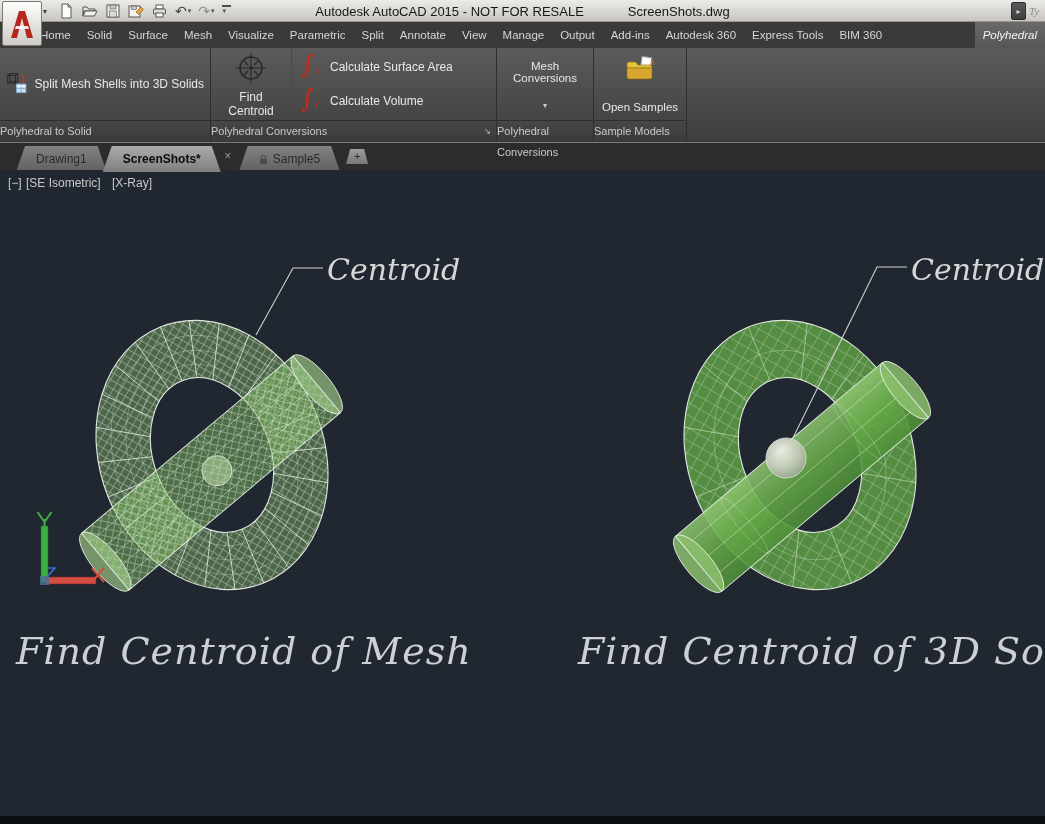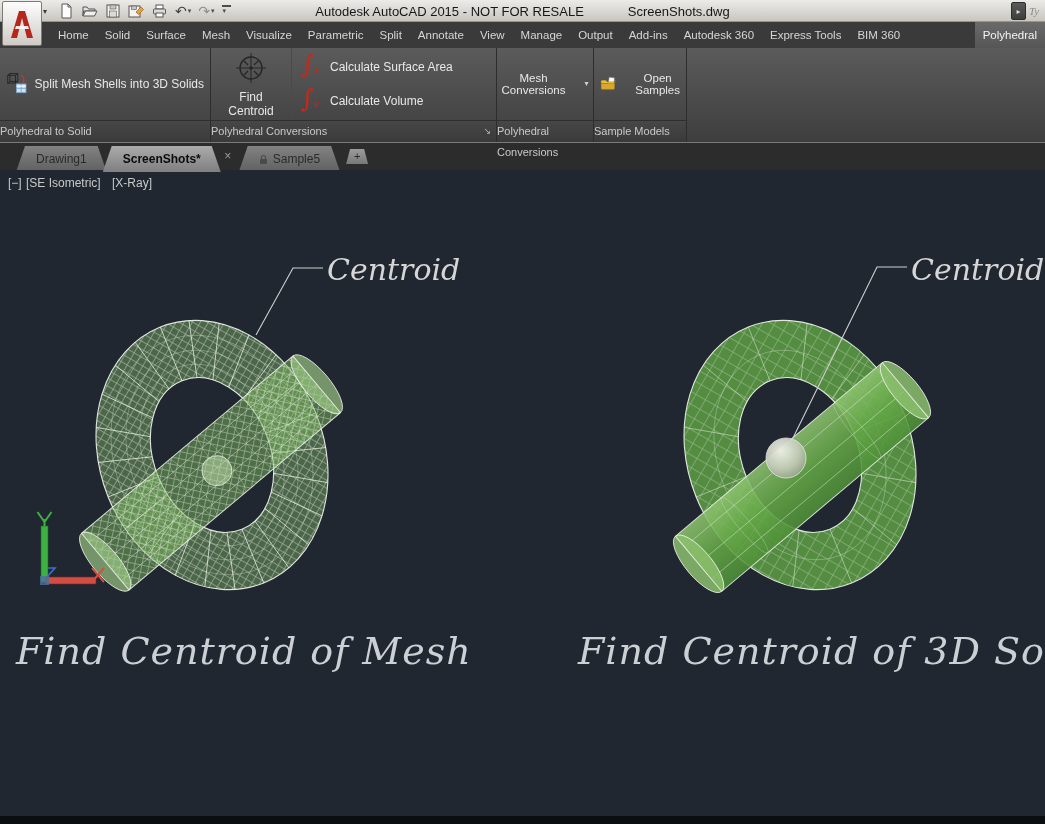--- a/index.html
+++ b/index.html
@@ -21,24 +21,24 @@
   .custom-bar{display:inline-block;width:9px;border-top:2px solid #4c4c4c;margin-right:-9px;transform:translateY(-5px);}
   .title-text{position:absolute;left:0;right:0;top:0;height:22px;display:flex;justify-content:center;
     align-items:center;gap:44px;font-size:13px;color:#171717;pointer-events:none;}
   .infocenter{position:absolute;right:1px;top:2px;height:18px;display:flex;align-items:center;}
   .ic-btn{width:13px;height:16px;background:linear-gradient(#5a5a5a,#3e3e3e);border:1px solid #2e2e2e;
     border-radius:2px;color:#d9d9d9;font-size:8px;display:flex;align-items:center;justify-content:center;cursor:pointer;}
   .ic-text{font-style:italic;color:#8f8c86;font-size:11px;font-family:"Liberation Serif",serif;
     margin-left:3px;width:15px;overflow:hidden;white-space:nowrap;}
 
   
-  .tabrow{height:26px;background:#3a3a3a;display:flex;align-items:stretch;padding-left:50px;
+  .tabrow{height:26px;background:#3a3a3a;display:flex;align-items:stretch;padding-left:32px;
     font-size:11.5px;color:#d6d6d6;}
   .rtab{padding:0 8px;line-height:26px;cursor:pointer;white-space:nowrap;}
-  .rtab.active{background:linear-gradient(#6a6a6a,#565656);color:#f4f4f4;margin-left:auto;}
+  .rtab.active{background:linear-gradient(#6a6a6a,#565656);color:#f4f4f4;margin-left:auto;font-style:italic;}
 
   
   .ribbon{height:95px;background:linear-gradient(#5b5b5b,#3e3e3e);display:flex;
     border-bottom:1px solid #7a7a7a;box-sizing:border-box;}
   .panel{display:flex;flex-direction:column;position:relative;box-sizing:border-box;}
   .panel+.panel{border-left:1px solid #2d2d2d;}
   .panel-items{flex:1;display:flex;min-height:0;}
   .panel-label{height:21px;background:linear-gradient(#474747,#3a3a3a);font-size:11px;color:#c9c9c9;
     text-align:left;line-height:21px;border-top:1px solid #2f2f2f;cursor:pointer;position:relative;}
   .launcher{position:absolute;right:5px;top:0;font-size:9px;color:#b5b5b5;cursor:pointer;}
@@ -49,21 +49,21 @@
   .p-fill{flex:1;}
   .col{flex-direction:column;justify-content:space-evenly;padding:2px 2px;}
   .ritem{display:flex;align-items:center;gap:6px;height:30px;color:#e8e8e8;font-size:12px;
     background:none;border:none;cursor:pointer;padding:0 4px;font-family:inherit;text-align:left;white-space:nowrap;}
   .bigbtn{width:80px;display:flex;flex-direction:column;align-items:center;justify-content:center;gap:3px;
     background:none;border:none;cursor:pointer;color:#e8e8e8;font-size:12px;font-family:inherit;}
   .calcstack{display:flex;flex-direction:column;justify-content:space-evenly;flex:1;border-left:1px solid #4a4a4a;}
   .integral{color:#c5291b;font-family:"DejaVu Serif",serif;font-size:25px;font-style:italic;
     width:28px;text-align:center;line-height:20px;}
   .int-sub{font-size:9px;font-style:italic;}
-  .stackbtn{display:flex;flex-direction:row;align-items:center;justify-content:center;gap:19px;
+  .stackbtn{display:flex;flex-direction:column;align-items:center;justify-content:center;gap:19px;
     background:none;border:none;cursor:pointer;color:#e8e8e8;font-size:11.5px;font-family:inherit;width:100%;height:100%;}
   .dd-caret{font-size:8px;color:#cfcfcf;line-height:6px;}
 
   
   .doctabs{height:27px;background:#2c2c2c;display:flex;align-items:flex-start;
     padding:3px 0 0 16px;box-sizing:border-box;}
   .dtab{height:26px;line-height:21px;padding:0 20px;font-size:12px;color:#2a2a2a;cursor:pointer;
     clip-path:polygon(9px 0,calc(100% - 9px) 0,100% 100%,0 100%);
     background:linear-gradient(#828282,#606060);margin-right:-4px;display:flex;align-items:center;gap:5px;white-space:nowrap;}
   .dtab.active{background:linear-gradient(#ababab,#7f7f7f);font-weight:bold;color:#0c0c0c;position:relative;z-index:2;}

